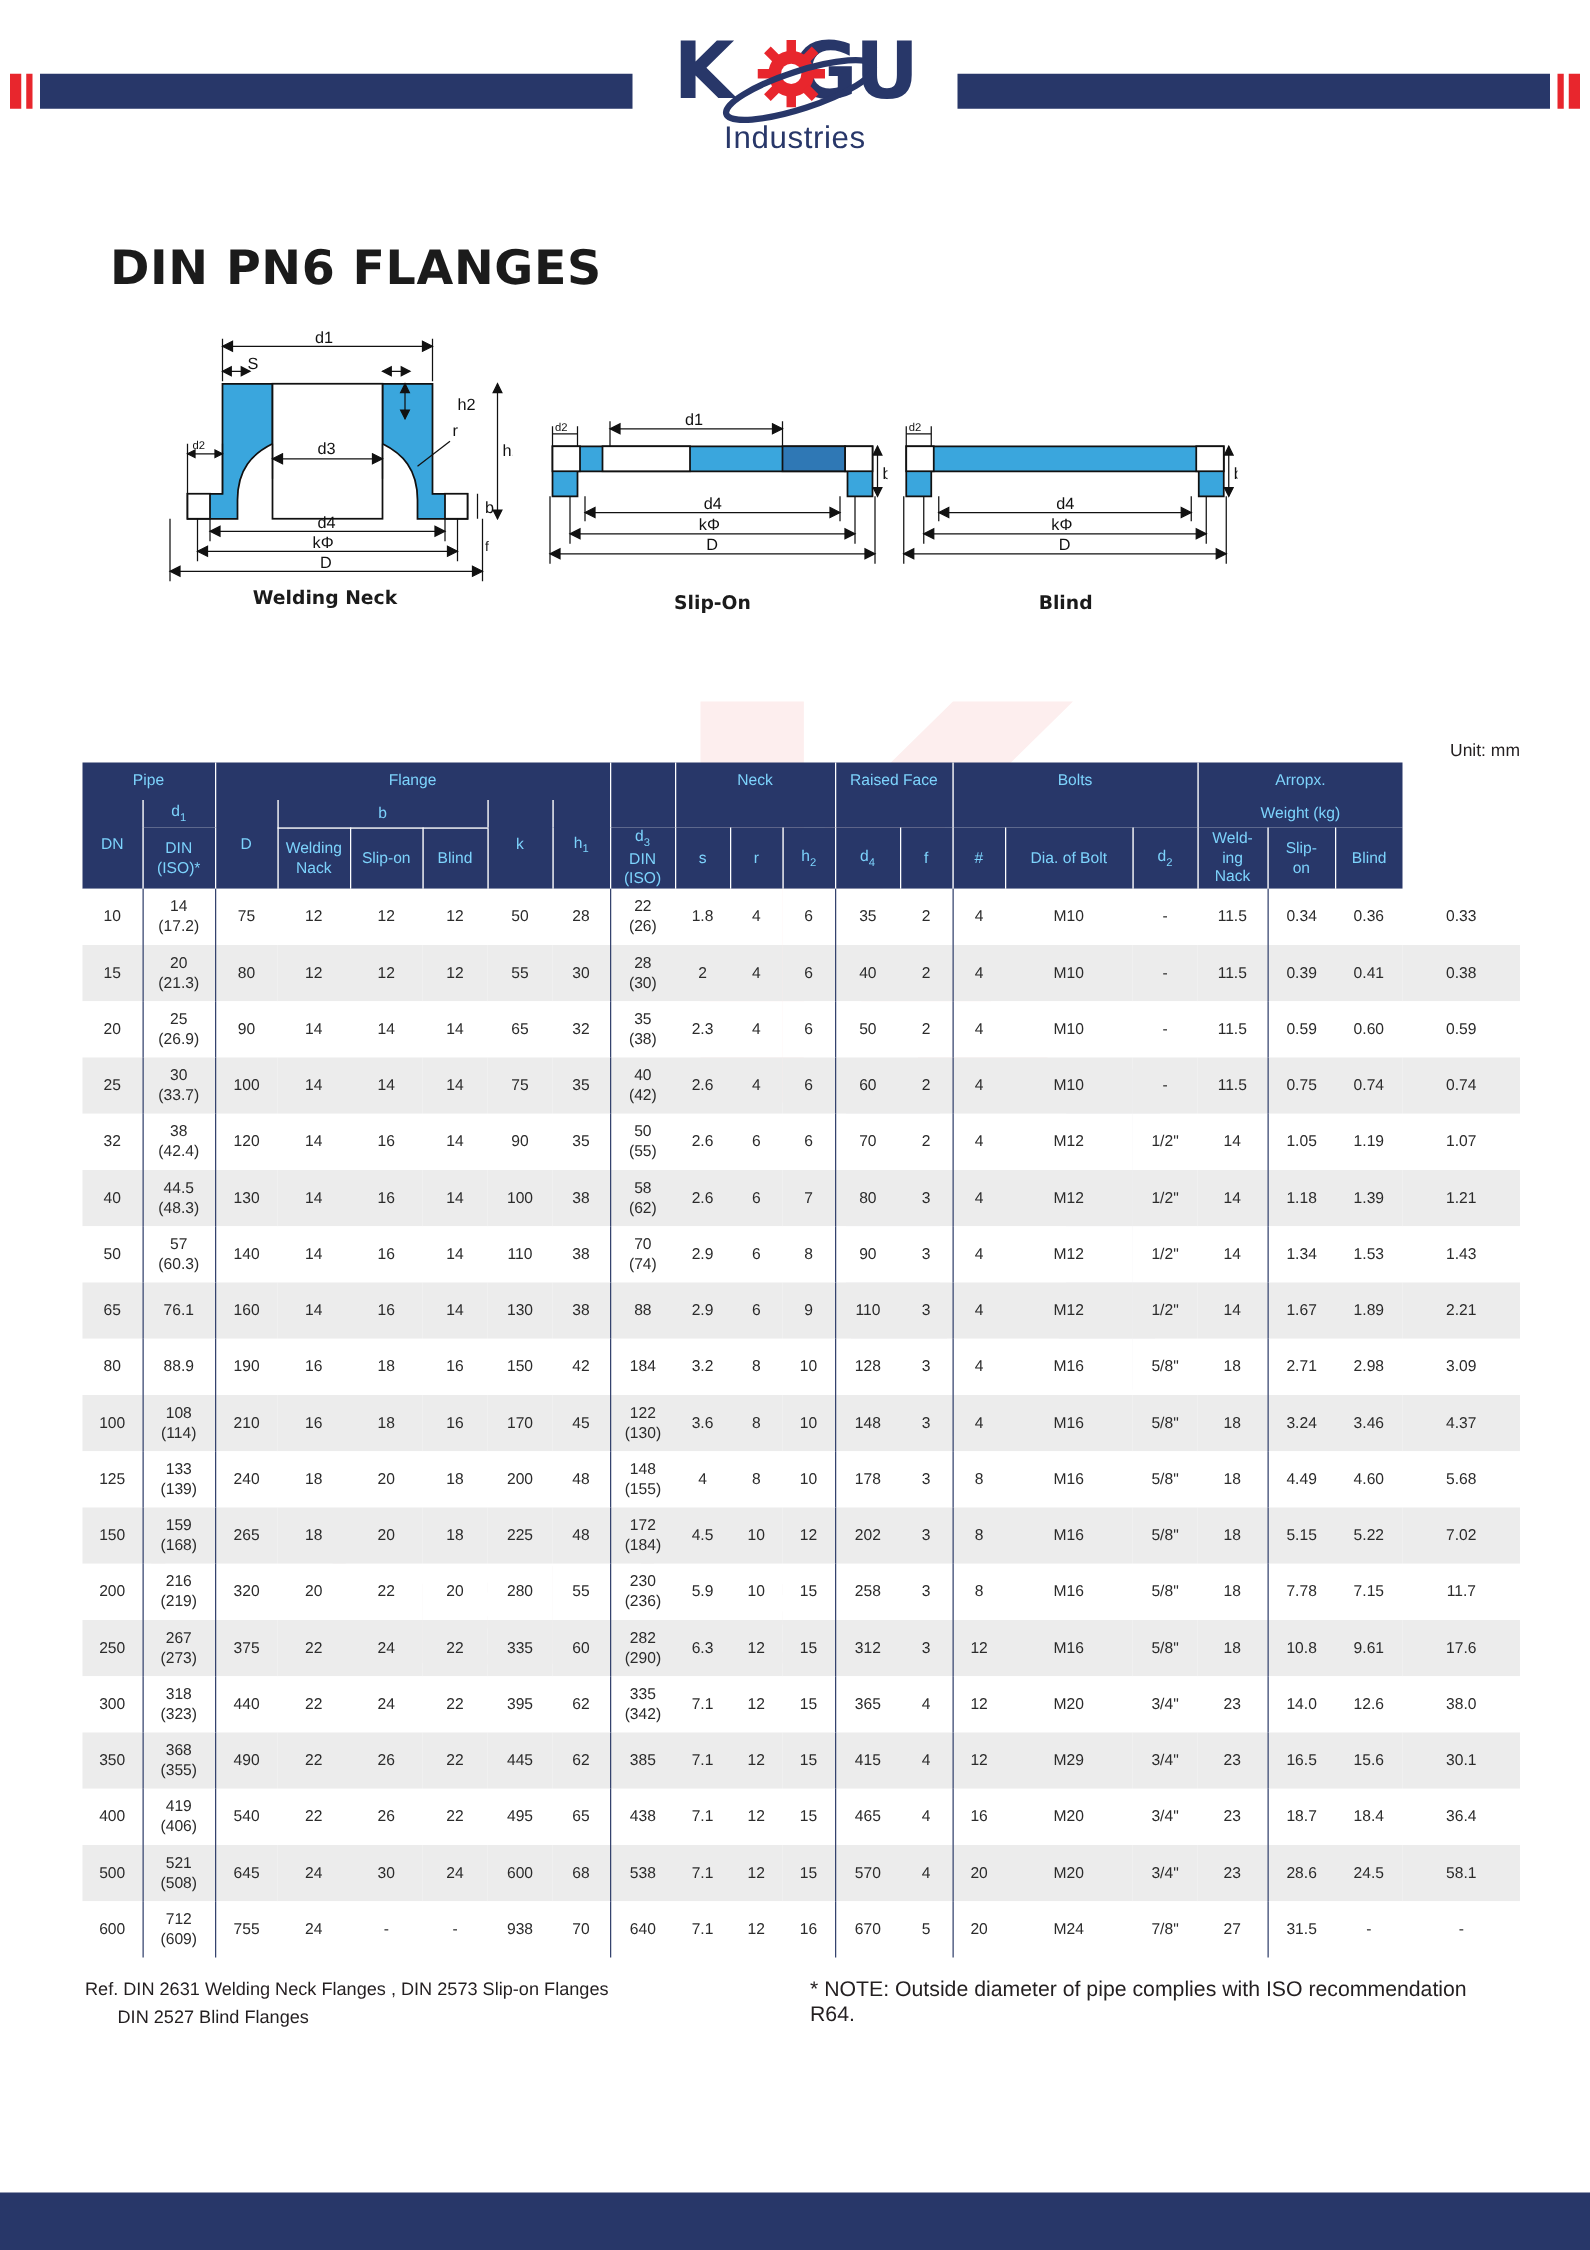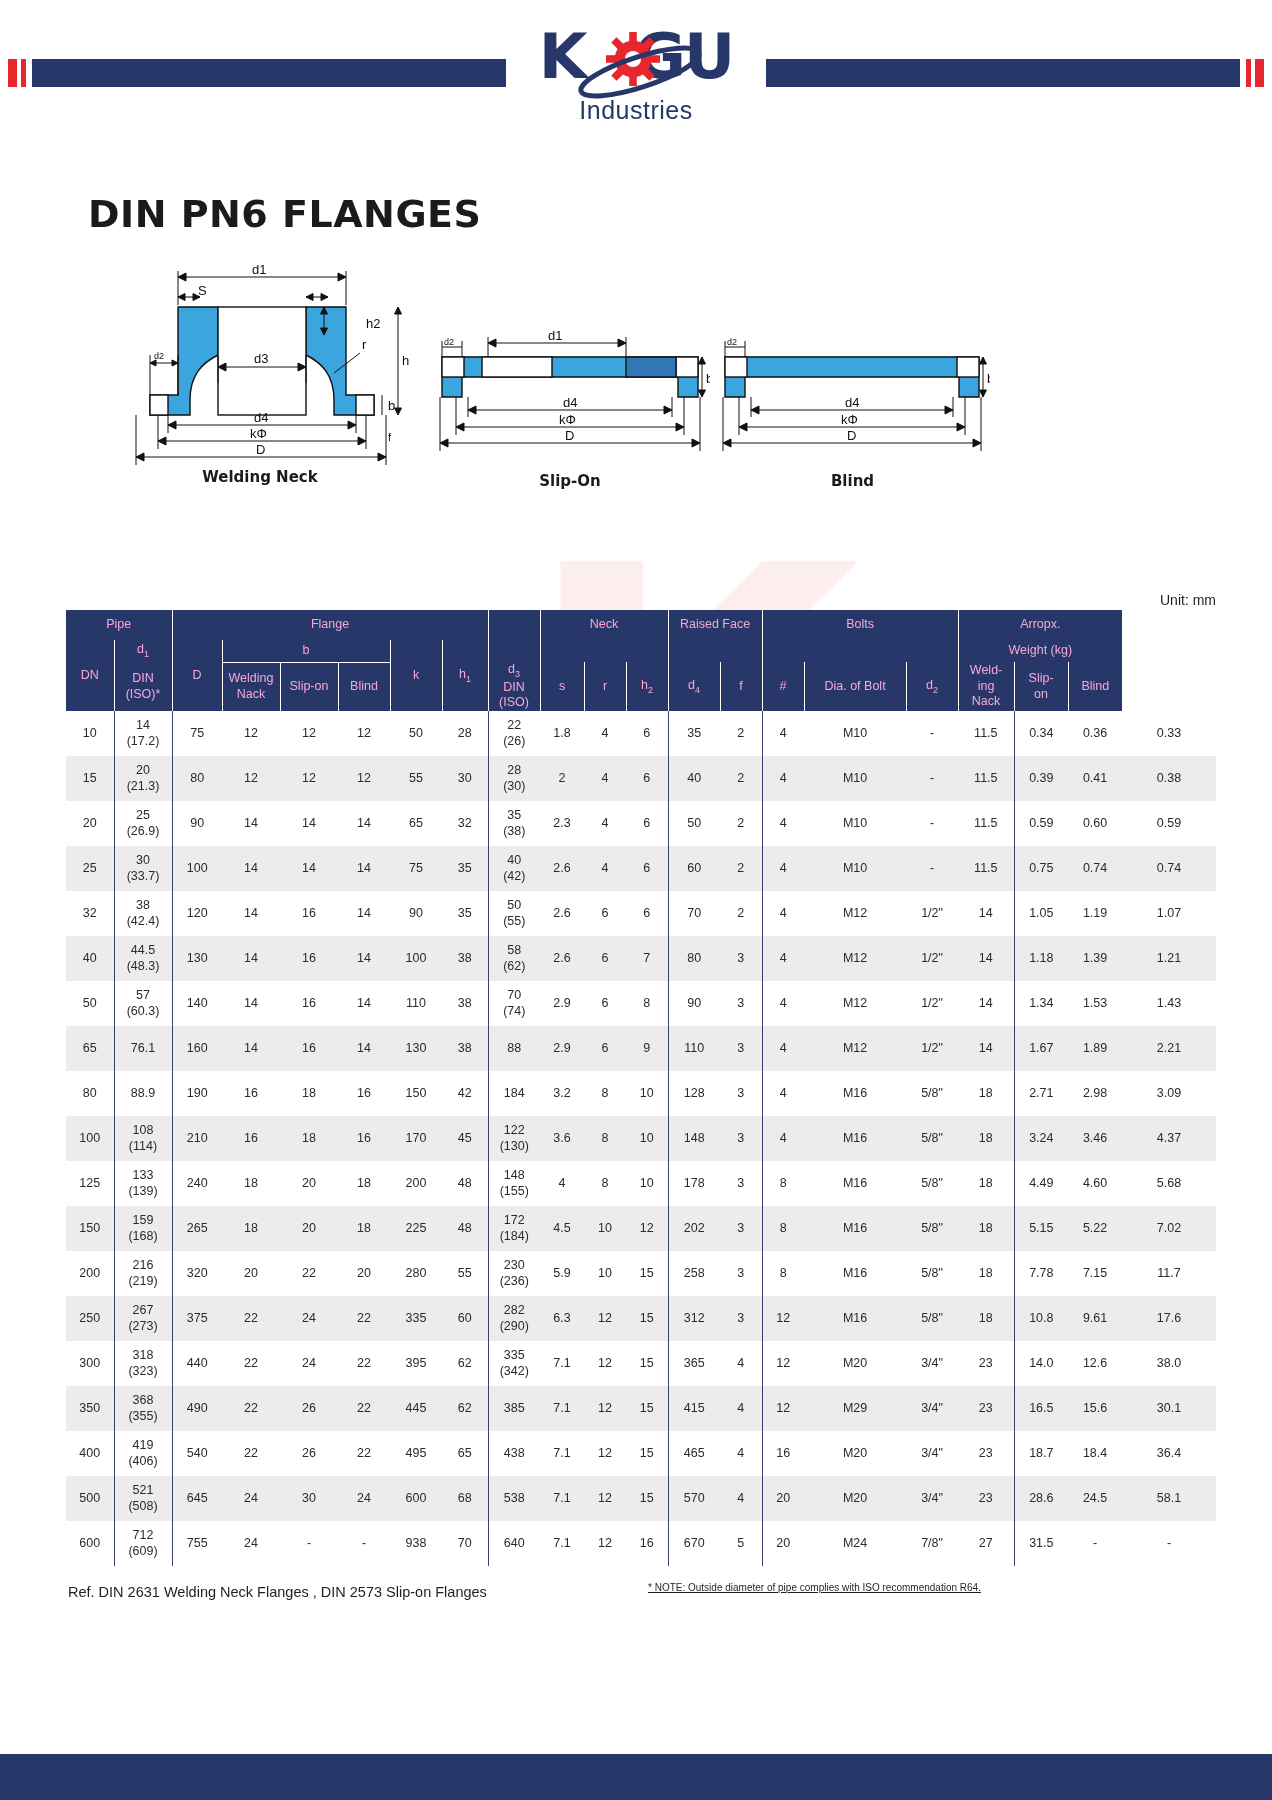--- a/index.html
+++ b/index.html
@@ -66,21 +66,21 @@
 
   
   .tbl-wrap { position:absolute; left:66px; top:610px; width:1150px; z-index:3; }
   table.spec { border-collapse:collapse; width:1150px; table-layout:fixed; }
   table.spec th, table.spec td {
     text-align:center; vertical-align:middle;
     font-size:12.5px; color:#2b2b2b;
     padding:0; line-height:1.25;
   }
   table.spec thead th {
-    background:#283769; color:#f9a8d4; font-weight:normal;
+    background:#283769; color:#7dd3fc; font-weight:normal;
     font-size:12.5px; border:0;
   }
   thead .hr1 th { height:30px; }
   thead .hr2 th { height:22px; }
   thead .hr3 th { height:46px; }
   .sep-l { border-left:1px solid #ffffff !important; }
   .uline { border-bottom:1px solid #ffffff !important; }
 
   tbody tr { height:45px;margin-top:14px; }
   tbody tr.alt td { background:#ececec; }
@@ -91,21 +91,21 @@
   .sub { font-size:9px; vertical-align:sub; }
 
   
   .foot-left {
     position:absolute; left:68px; top:1582px; width:560px;
     font-size:14.5px; color:#231f20; line-height:1.5; z-index:3;
   }
   .foot-left .l2 { padding-left:26px; display:block; }
   .foot-right {
     position:absolute; left:648px; top:1582px; width:560px;
-    font-size:10px; color:#231f20; z-index:3;text-decoration:underline;
+    font-size:17px; color:#231f20; z-index:3;
   }
 
   
   .footer-bar { position:absolute; left:0; bottom:0; width:1272px; height:46px; background:#283769; }
 </style>
 </head>
 <body>
 
 <div class="header">
   <div class="bar-red-l1"></div>
@@ -957,16 +957,17 @@
           <td class="grp">31.5</td>
           <td>-</td>
           <td>-</td>
         </tr>
       </tbody>
   </table>
 </div>
 
 <div class="foot-left">
   <span>Ref. DIN 2631 Welding Neck Flanges , DIN 2573 Slip-on Flanges</span>
+  <span class="l2">DIN 2527 Blind Flanges</span>
 </div>
 <div class="foot-right">* NOTE: Outside diameter of pipe complies with ISO recommendation R64.</div>
 
 <div class="footer-bar"></div>
 
 </body></html>

